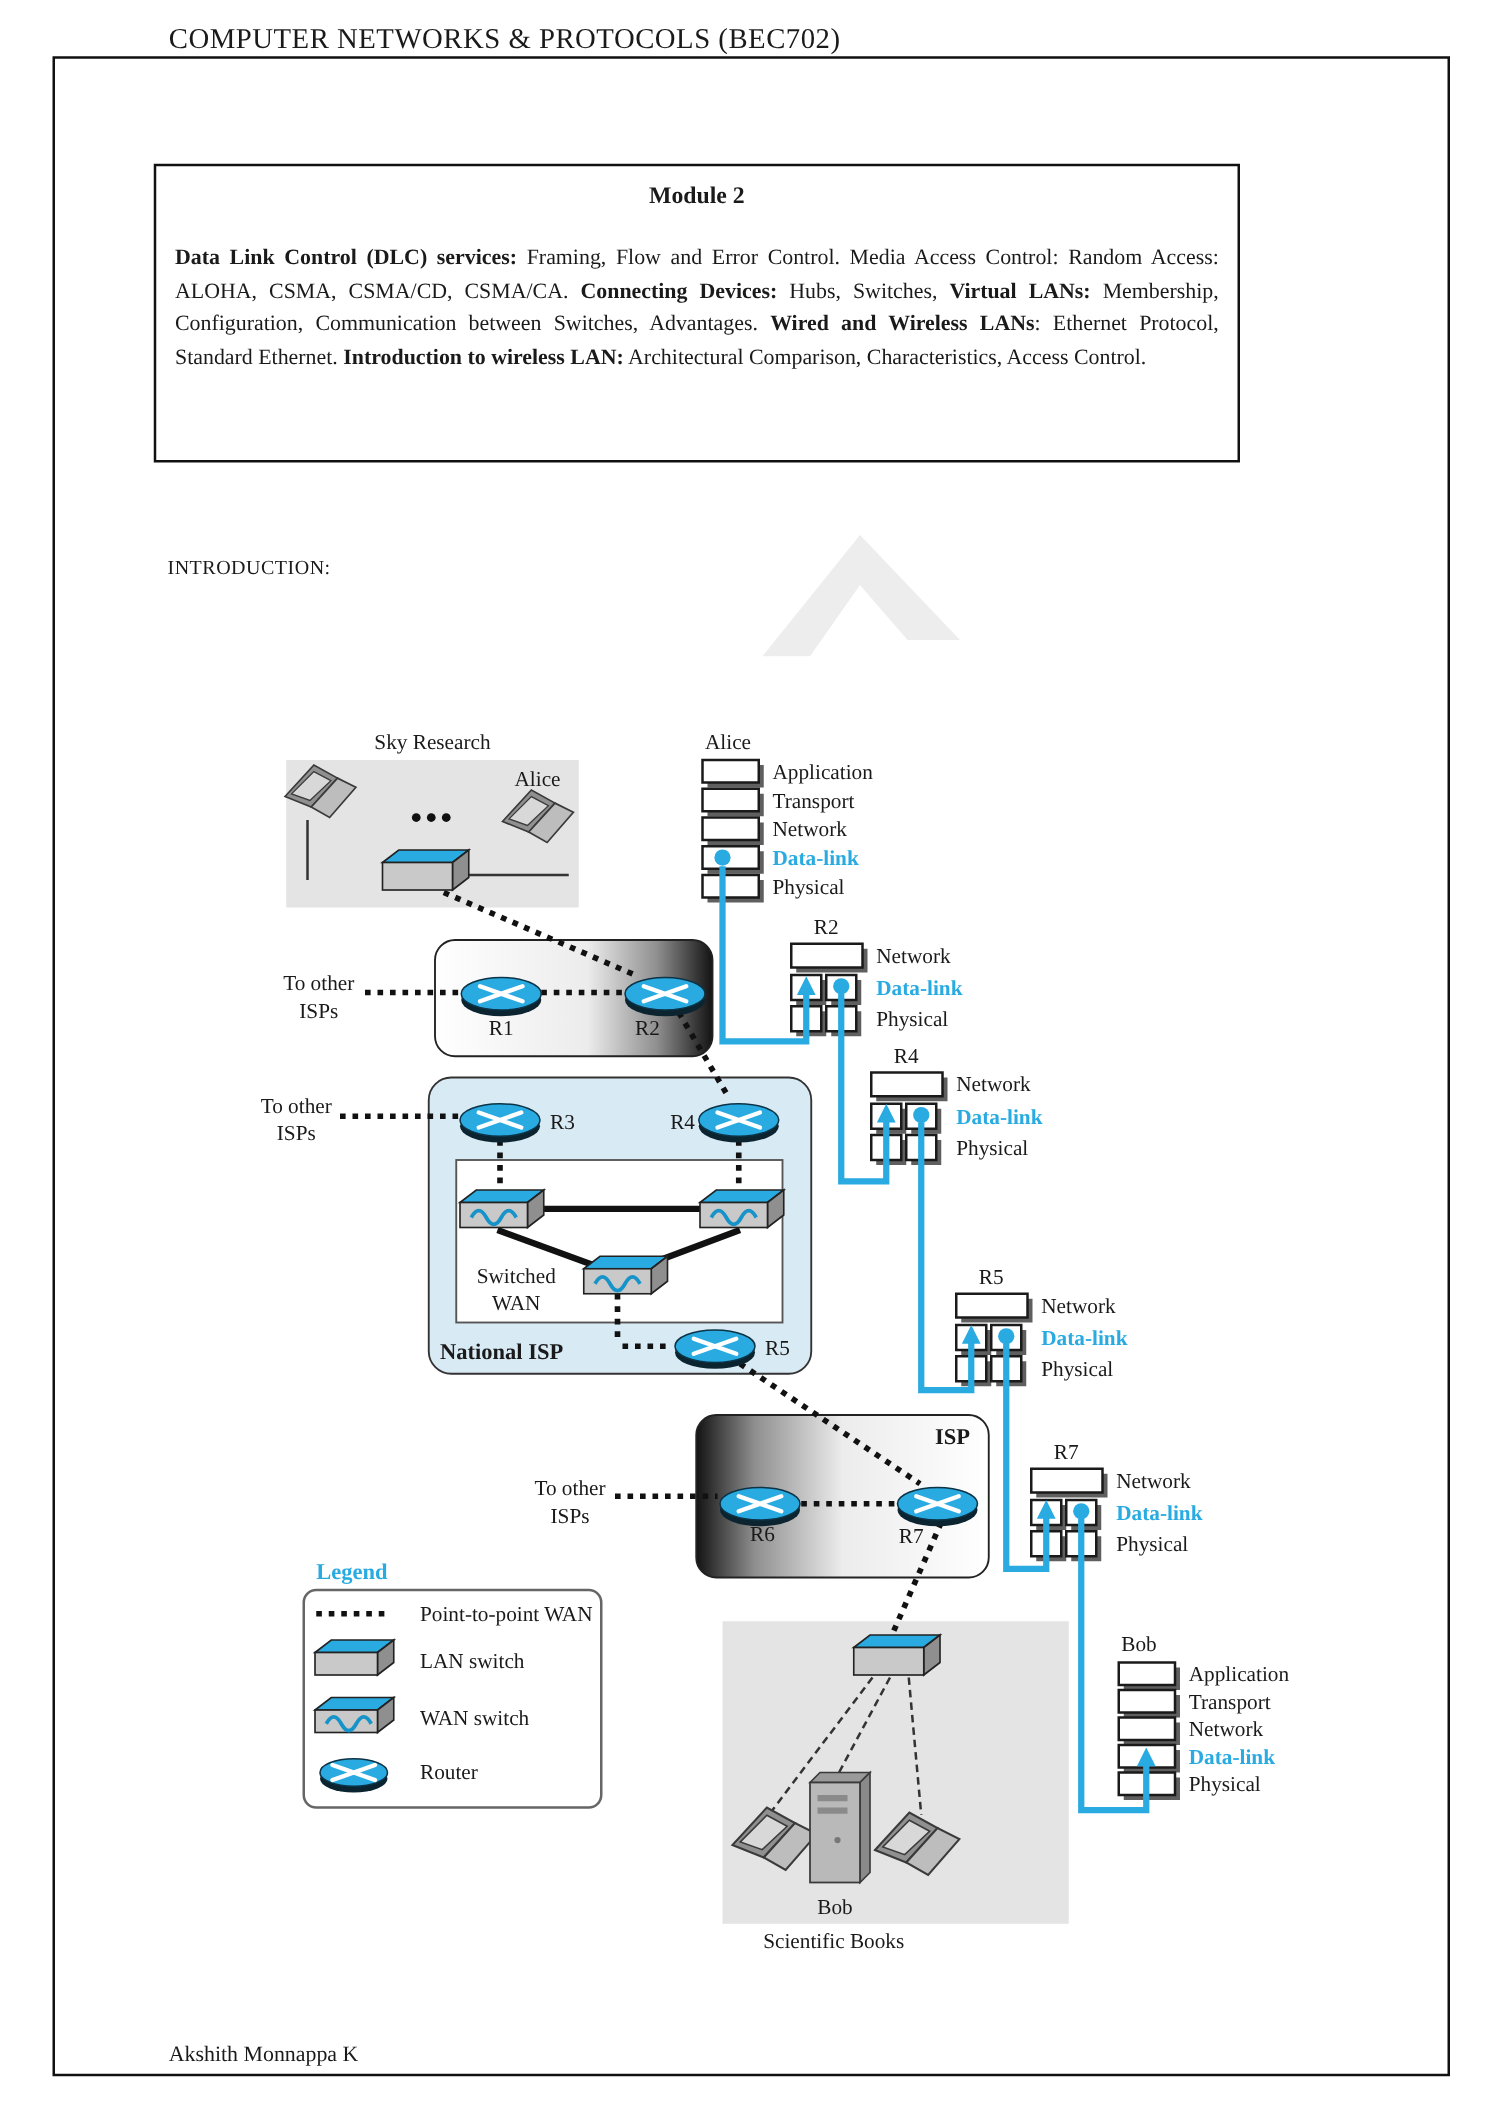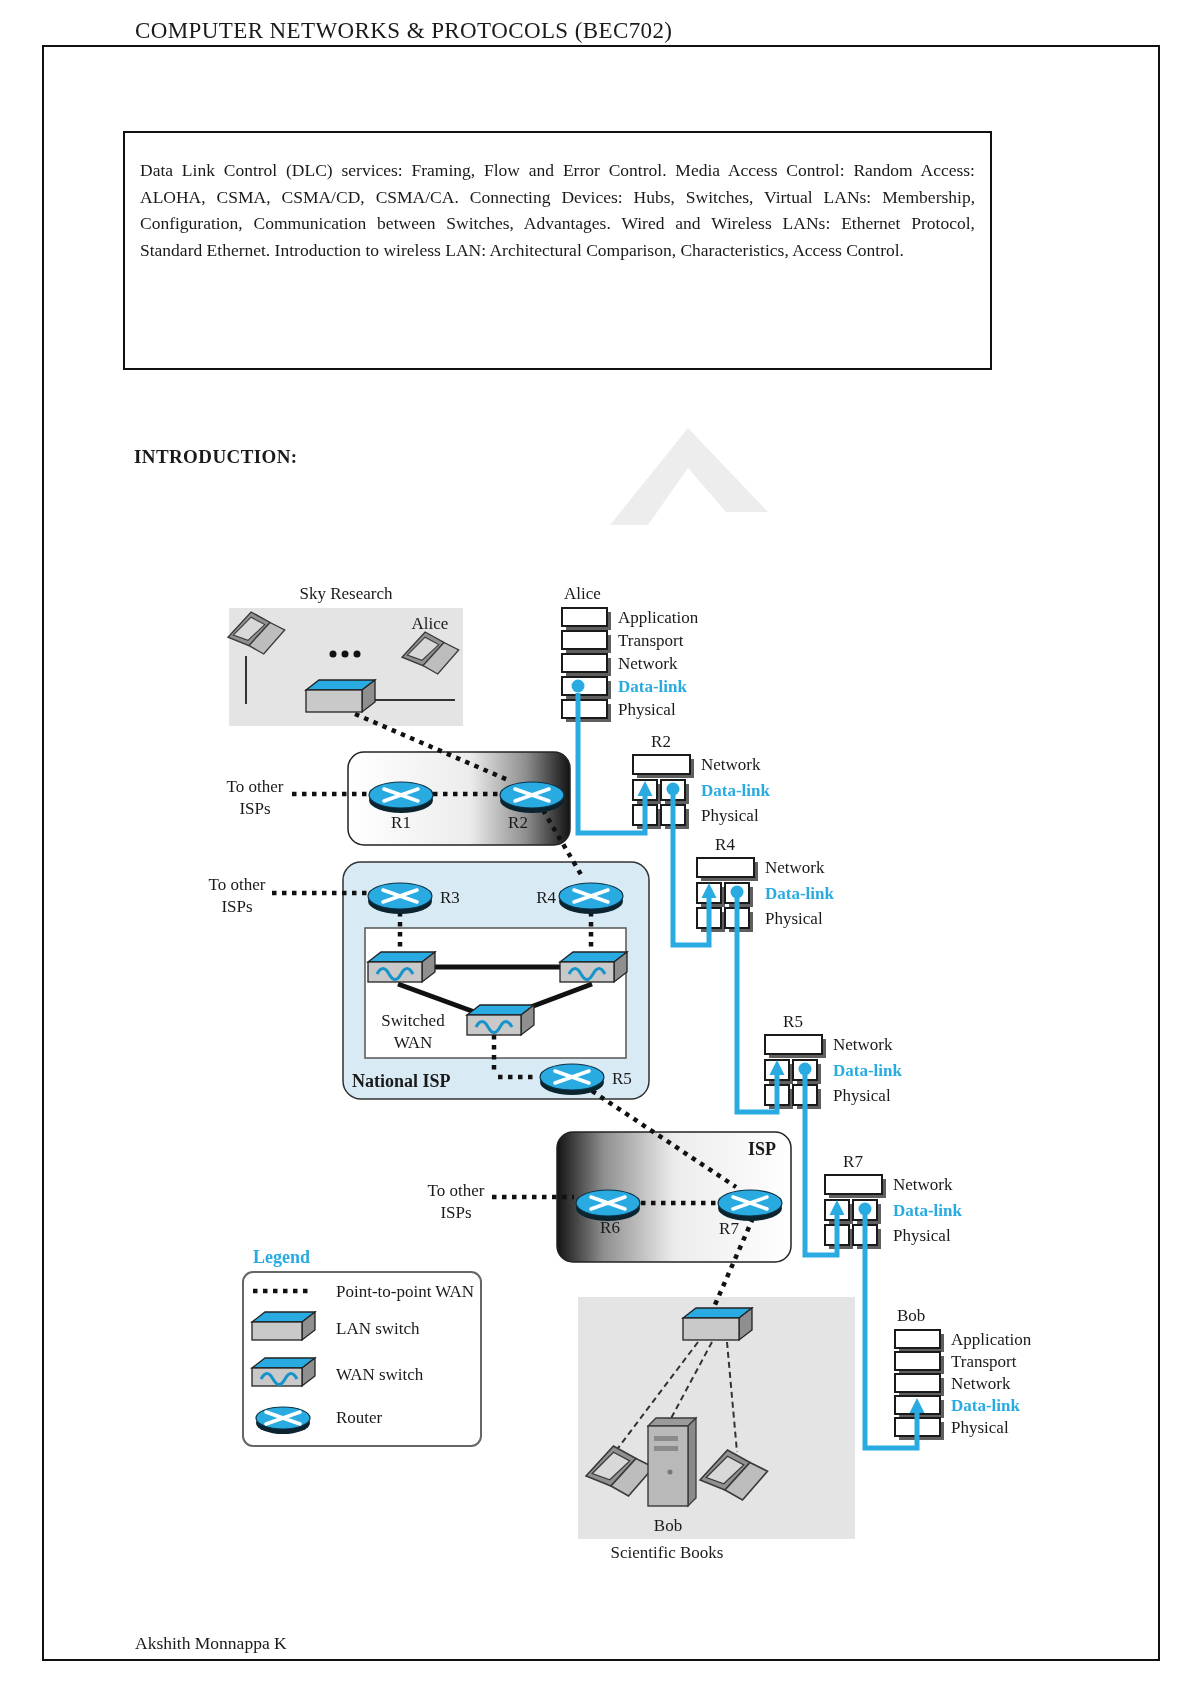--- a/index.html
+++ b/index.html
@@ -4,36 +4,37 @@
 <style>
   html,body{margin:0;padding:0;background:#fff;}
   body{width:1200px;height:1696px;position:relative;overflow:hidden;
        font-family:"Liberation Serif","DejaVu Serif",serif;color:#1a1a1a;}
   .abs{position:absolute;}
   #page-border{left:42px;top:45px;width:1114px;height:1612px;border:2.5px solid #111;}
   #doc-header{left:135px;top:18px;font-size:23px;letter-spacing:.4px;}
   #module-box{left:123px;top:131px;width:865px;height:235px;border:2px solid #111;}
   #module-title{text-align:center;font-weight:bold;font-size:19px;margin-top:13px;}
   #module-paragraph{margin:24px 15px 0 15px;font-size:17.5px;line-height:26.5px;text-align:justify;}
-  #module-paragraph .b{font-weight:normal;}
-  #intro-heading{left:134px;top:446px;font-size:19px;font-weight:bold;letter-spacing:.4px;}
+  #module-paragraph .b{font-weight:bold;}
+  #intro-heading{left:134px;top:446px;font-size:16px;font-weight:normal;letter-spacing:.4px;}
   #doc-footer{left:135px;top:1633px;font-size:17.5px;}
   svg{position:absolute;left:0;top:0;}
   svg text{font-family:"Liberation Serif","DejaVu Serif",serif;font-size:17px;fill:#1a1a1a;}
   svg text.tb{font-weight:bold;font-size:18px;}
   svg text.cy{fill:#29abe2;font-weight:bold;}
   svg text.cyb{fill:#29abe2;font-weight:bold;font-size:18px;}
 </style>
 </head>
 <body>
 
 <div class="abs" id="doc-header">COMPUTER NETWORKS &amp; PROTOCOLS (BEC702)</div>
 <div class="abs" id="page-border"></div>
 
 <div class="abs" id="module-box">
+  <div id="module-title">Module 2</div>
   <p id="module-paragraph"><span class="b">Data Link Control (DLC) services:</span><span> Framing, Flow and Error Control. Media Access Control: Random Access: ALOHA, CSMA, CSMA/CD, CSMA/CA. </span><span class="b">Connecting Devices:</span><span> Hubs, Switches, </span><span class="b">Virtual LANs:</span><span> Membership, Configuration, Communication between Switches, Advantages. </span><span class="b">Wired and Wireless LANs</span><span>: Ethernet Protocol, Standard Ethernet. </span><span class="b">Introduction to wireless LAN:</span><span> Architectural Comparison, Characteristics, Access Control.</span></p>
 </div>
 
 <div class="abs" id="intro-heading">INTRODUCTION:</div>
 
 <svg id="diagram" width="1200" height="1696" viewBox="0 0 1200 1696">
   <defs>
     <linearGradient id="gLR" x1="0" y1="0" x2="1" y2="0">
       <stop offset="0" stop-color="#ffffff"></stop>
         <stop offset="0.55" stop-color="#ececec"></stop>

